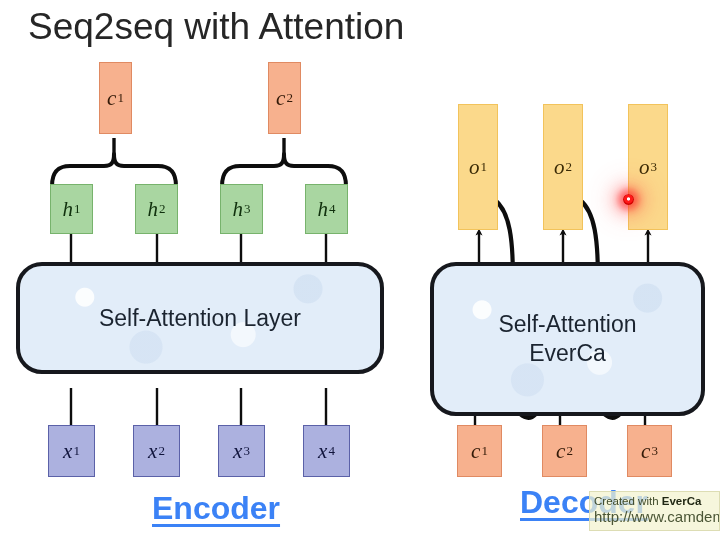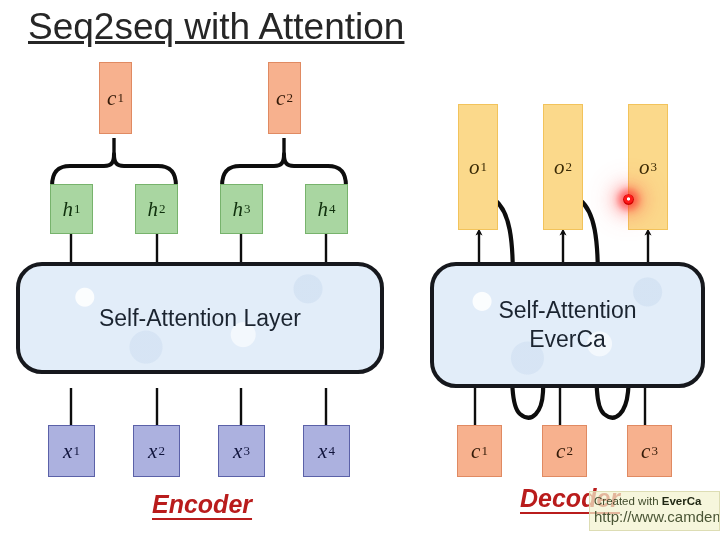--- a/index.html
+++ b/index.html
@@ -25,21 +25,20 @@
   #slide-title {
     position: absolute;
     left: 28px;
     top: 6px;
     font-size: 37px;
     font-weight: 400;
     color: #262626;
     letter-spacing: 0px;
     font-family: "Liberation Sans", sans-serif;
     white-space: nowrap;
-    text-decoration: underline;
   }
   
   .node {
     position: absolute;
     box-sizing: border-box;
     display: flex;
     align-items: center;
     justify-content: center;
     font-family: "Liberation Serif", serif;
     font-style: italic;
@@ -106,23 +105,22 @@
       radial-gradient(circle at 35% 78%, rgba(203,220,240,.5) 0 16px, rgba(0,0,0,0) 17px);
     pointer-events: none;
   }
   .sa-label { position: relative; z-index: 2; }
 
   
   .section-label {
     position: absolute;
     font-family: "Liberation Sans", sans-serif;
     font-weight: bold;
-    font-style: italic;
-    font-size: 25px;
-    color: #b91c1c;
+    font-size: 32px;
+    color: #3b82f6;
     text-decoration: underline;
     text-underline-offset: 5px;
     white-space: nowrap;
   }
 
   
   #wires {
     position: absolute;
     left: 0; top: 0;
     width: 720px;
@@ -276,21 +274,21 @@
   </div>
   <div class="node o-node" style="left:543px; top:104px; width:40px; height:126px;">
     <span class="sym">o</span>
       <sup>2</sup>
   </div>
   <div class="node o-node" style="left:628px; top:104px; width:40px; height:126px;">
     <span class="sym">o</span>
       <sup>3</sup>
   </div>
 
-  <div class="sa-layer" style="left:430px; top:262px; width:275px; height:126px; flex-direction:column;text-align:right;">
+  <div class="sa-layer" style="left:430px; top:262px; width:275px; height:154px; flex-direction:column;text-align:right;">
     <span class="noise"></span>
     <span class="sa-label">Self-Attention</span>
     <span class="sa-label">EverCa</span>
   </div>
 
   <div class="node c-node" style="left:457px; top:425px; width:45px; height:52px;">
     <span class="sym">c</span>
       <sup>1</sup>
   </div>
   <div class="node c-node" style="left:542px; top:425px; width:45px; height:52px;">

